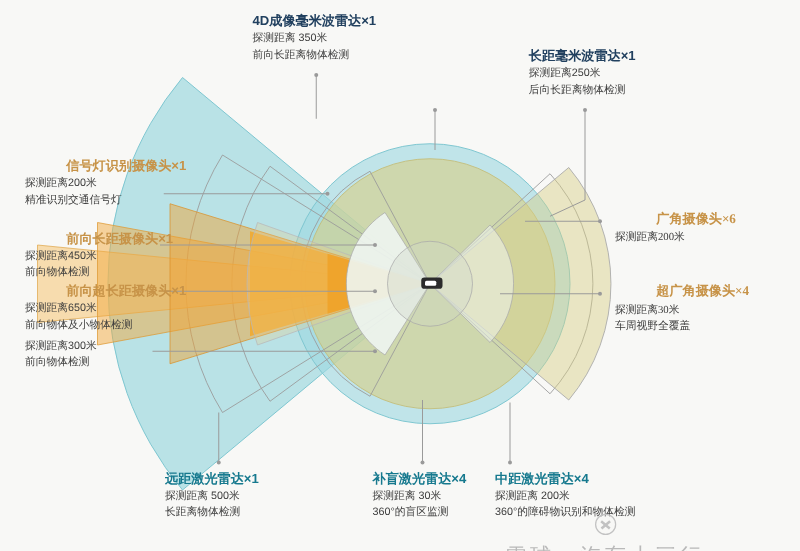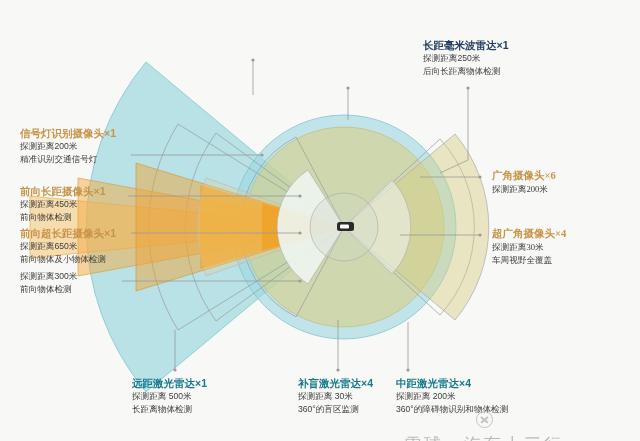--- a/index.html
+++ b/index.html
@@ -14,21 +14,21 @@
   svg.diagram { position:absolute; left:0; top:0; width:640px; height:441px; }
 
   .label { position: absolute; }
   .label .ttl {
     font-size: 10.5px; font-weight: bold; line-height: 14px; white-space: nowrap;
   }
   .label .sub {
     font-size: 8.6px; line-height: 12.5px; color:#3c3c3c; white-space: nowrap;
   }
   .t-radar .ttl { color:#21405f; }
-  .t-cam   .ttl { color:#c79348; }
+  .t-cam   .ttl { color:#c79348;margin-left:33px; }
   .t-lidar .ttl { color:#16798e; }
 
   .label.right { text-align: left; font-family: Liberation Serif, serif; }
 
   
   #watermark {
     position:absolute; left:404px; top:411px;
     display:flex; align-items:center; gap:5px;
     color:#b9b9b9; font-size:17px; letter-spacing:3px;
     font-family: "DejaVu Sans", sans-serif;
@@ -152,20 +152,25 @@
         <circle cx="175" cy="370" r="1.6" fill="#9a9a9a" stroke="none"></circle>
 
       <path d="M338 370 L338 320"></path>
         <circle cx="338" cy="370" r="1.6" fill="#9a9a9a" stroke="none"></circle>
 
       <path d="M408 370 L408 322"></path>
         <circle cx="408" cy="370" r="1.6" fill="#9a9a9a" stroke="none"></circle>
     </g>
   </svg>
 
+  <div class="label t-radar" style="left:202px; top:10px;">
+    <div class="ttl">4D成像毫米波雷达×1</div>
+    <div class="sub">探测距离 350米</div>
+    <div class="sub">前向长距离物体检测</div>
+  </div>
 
 
   <div class="label t-radar" style="left:423px; top:38px;">
     <div class="ttl">长距毫米波雷达×1</div>
     <div class="sub">探测距离250米</div>
     <div class="sub">后向长距离物体检测</div>
   </div>
 
   <div class="label t-cam" style="left:20px; top:126px;">
     <div class="ttl">信号灯识别摄像头×1</div>

